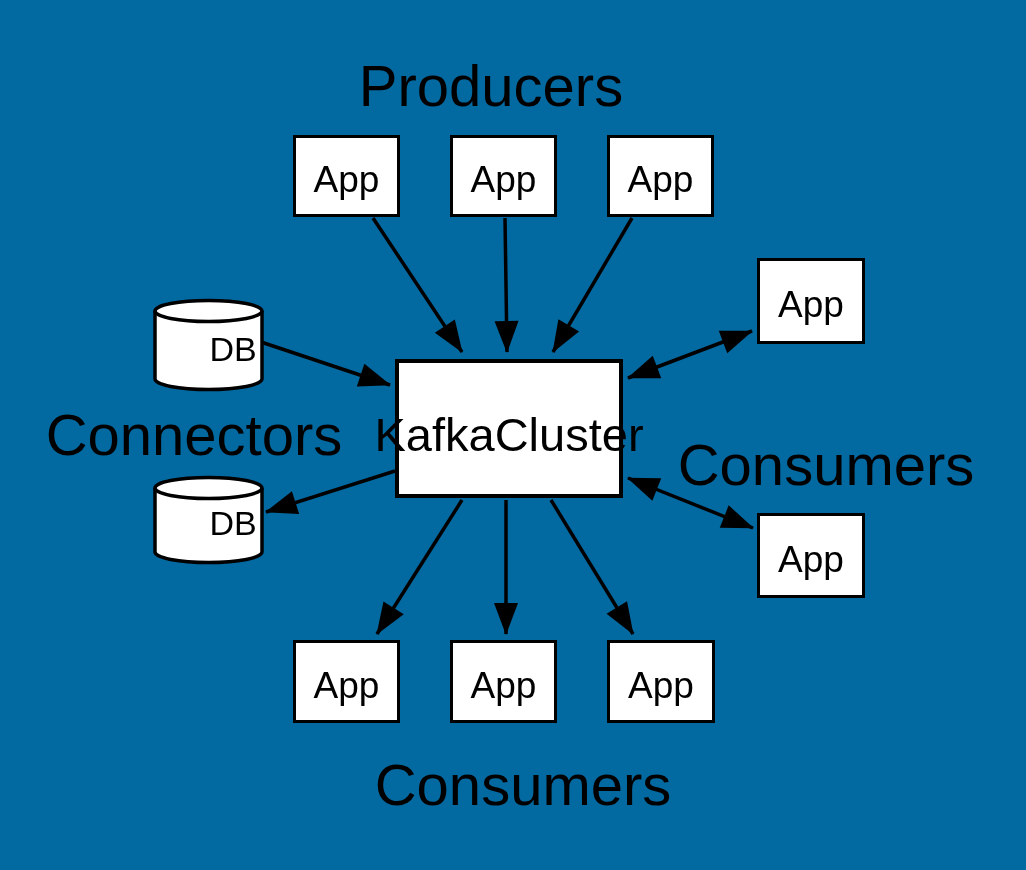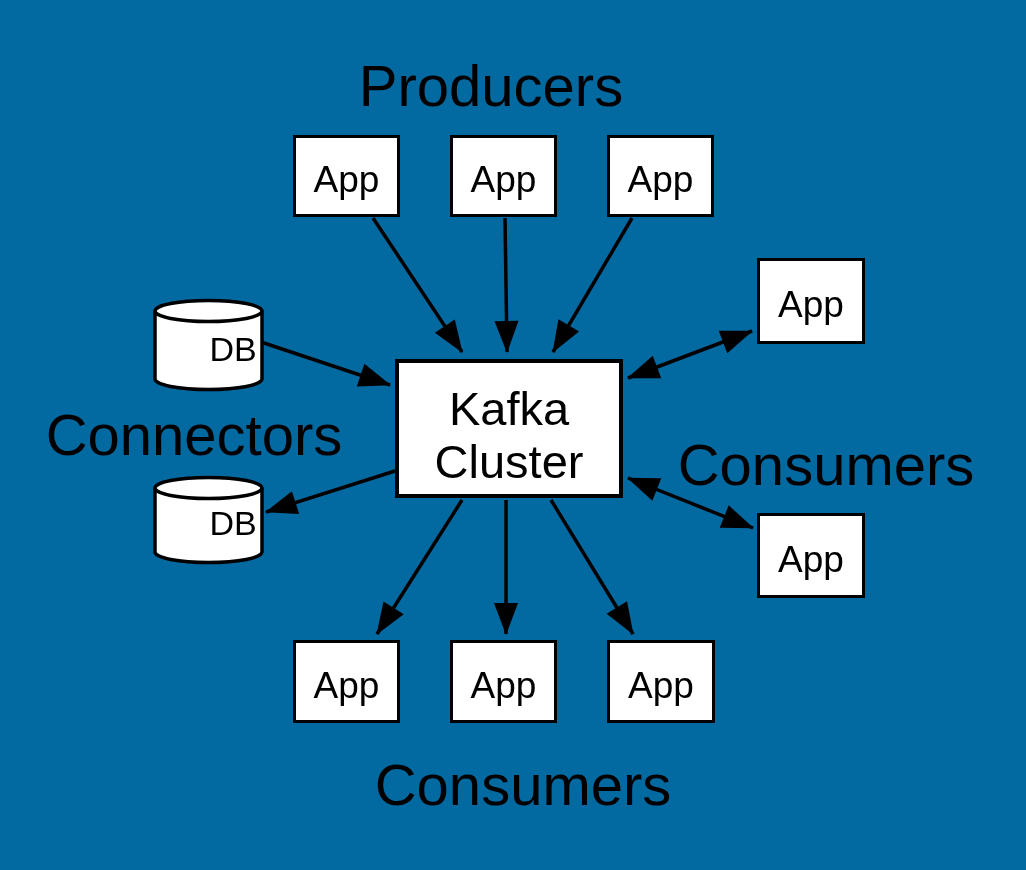--- a/index.html
+++ b/index.html
@@ -31,21 +31,21 @@
     display: flex;
     align-items: center;
     justify-content: center;
     padding-top: 7px;
     font-size: 37px;
     line-height: 1;
     color: #000000;
   }
   .kafka-box {
     border-width: 4px;
-    flex-direction: column;
+    flex-direction: row;
     font-size: 47px;
     line-height: 53px;
     padding-top: 12px;
     text-align: center;
   }
   .section-title {
     position: absolute;
     transform: translateX(-50%);
     font-size: 58px;
     line-height: 1;

